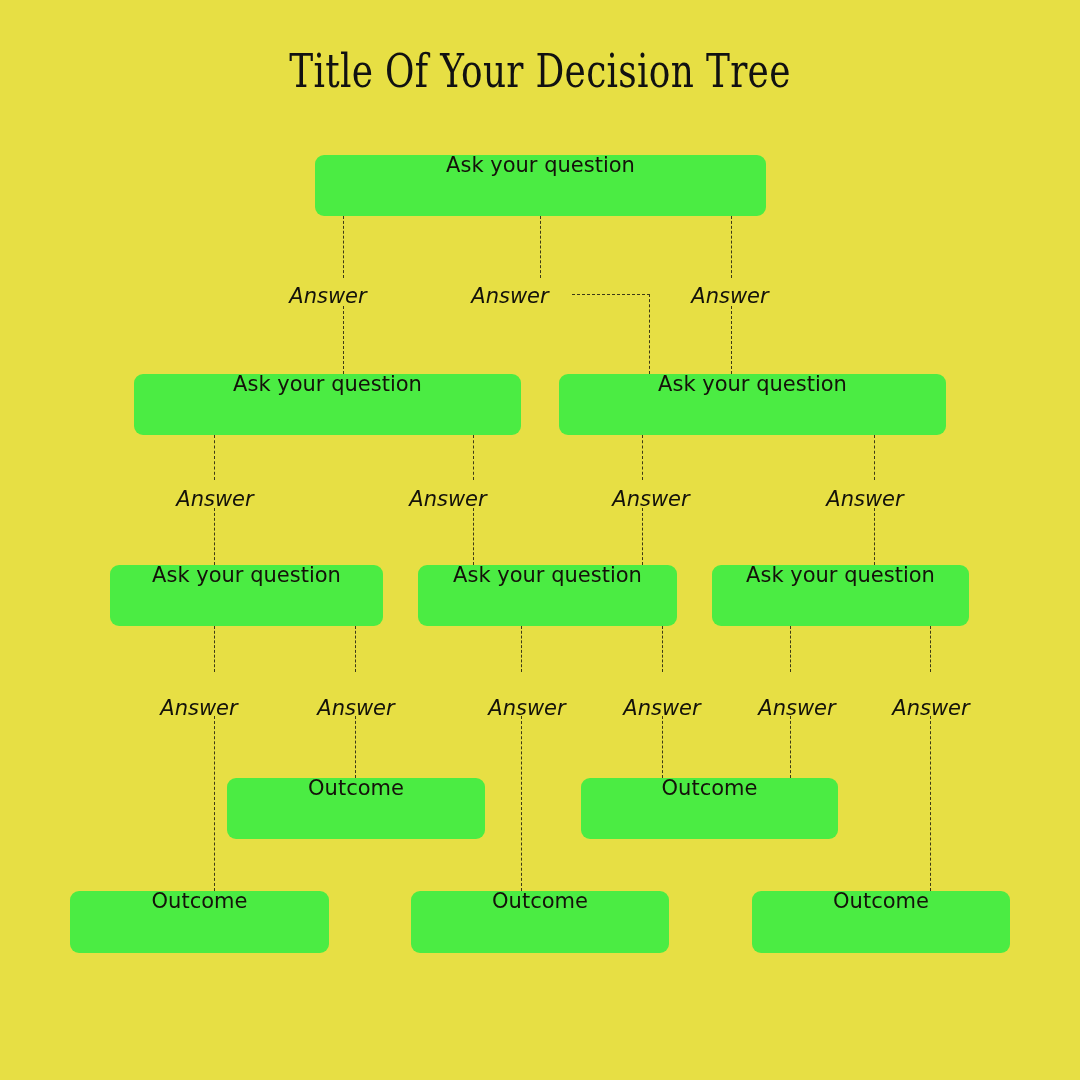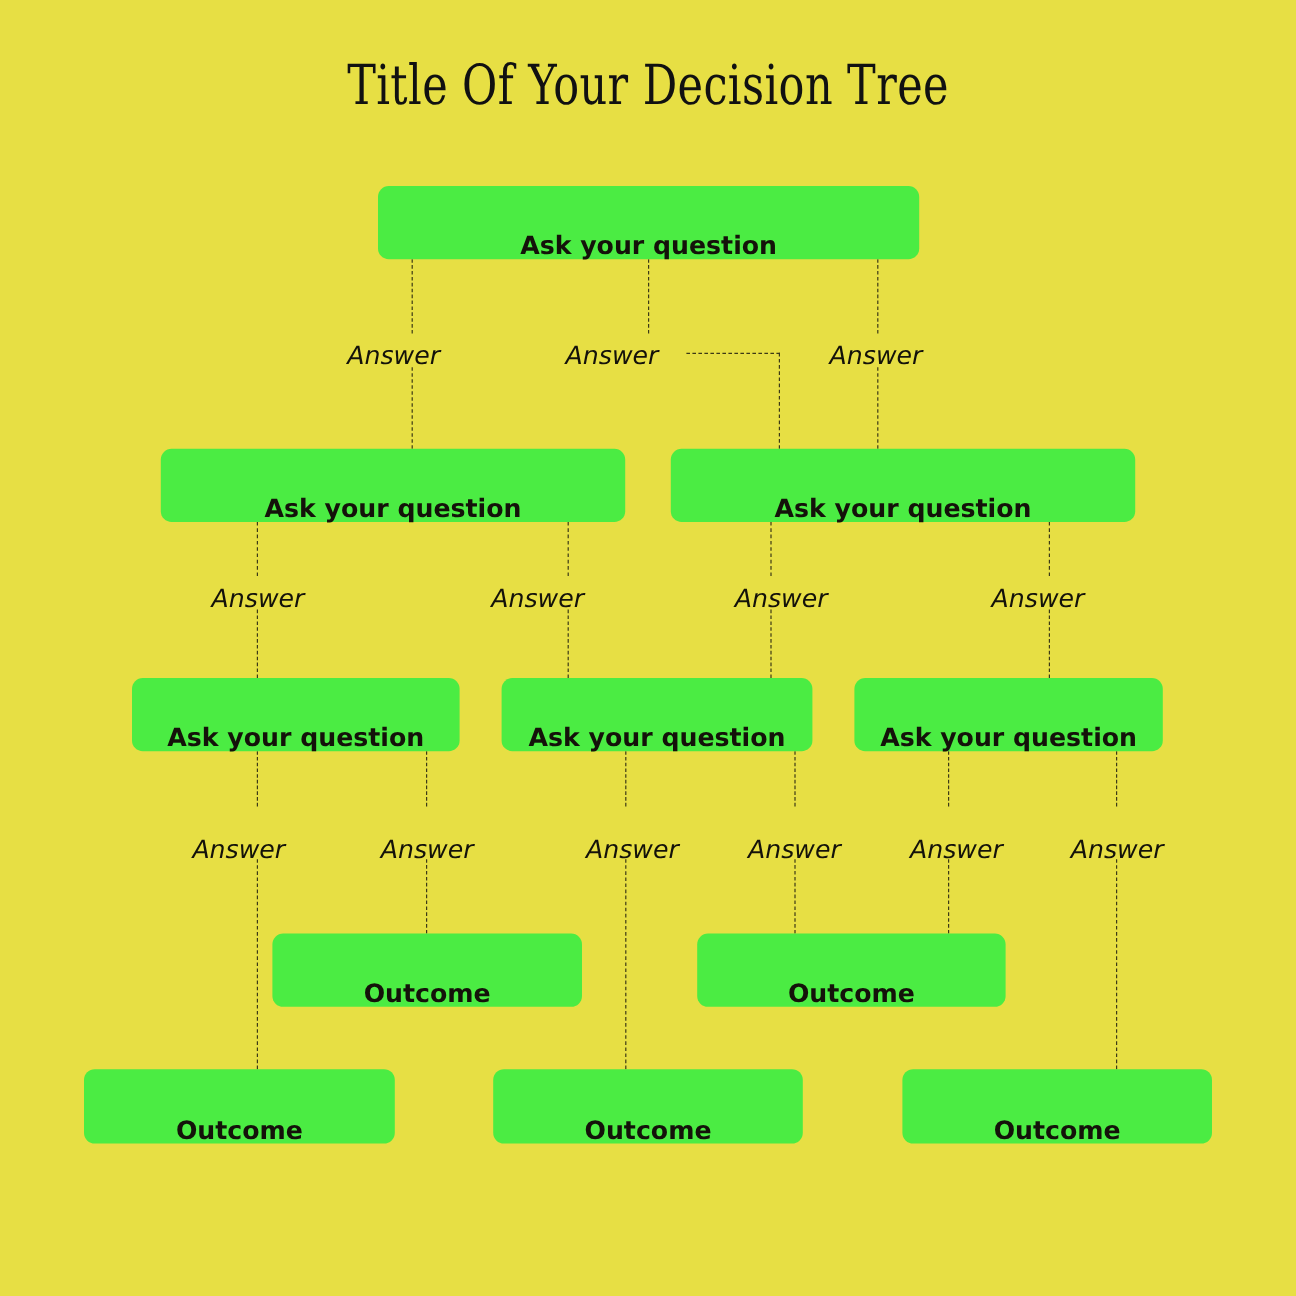--- a/index.html
+++ b/index.html
@@ -37,24 +37,24 @@
     white-space: nowrap;
   }
   
   .node {
     position: absolute;
     box-sizing: border-box;
     background: #4bec43;
     border-radius: 9px;
     color: #14120a;
     display: flex;
-    align-items: flex-end;
+    align-items: flex-start;
     justify-content: center;
     font-size: 21px;
-    font-weight: 700;
+    font-weight: 400;
     line-height: 1;
     white-space: nowrap;
     z-index: 3;
   }
   
   .edge-label {
     position: absolute;
     color: #14120a;
     font-size: 21px;
     line-height: 1;

